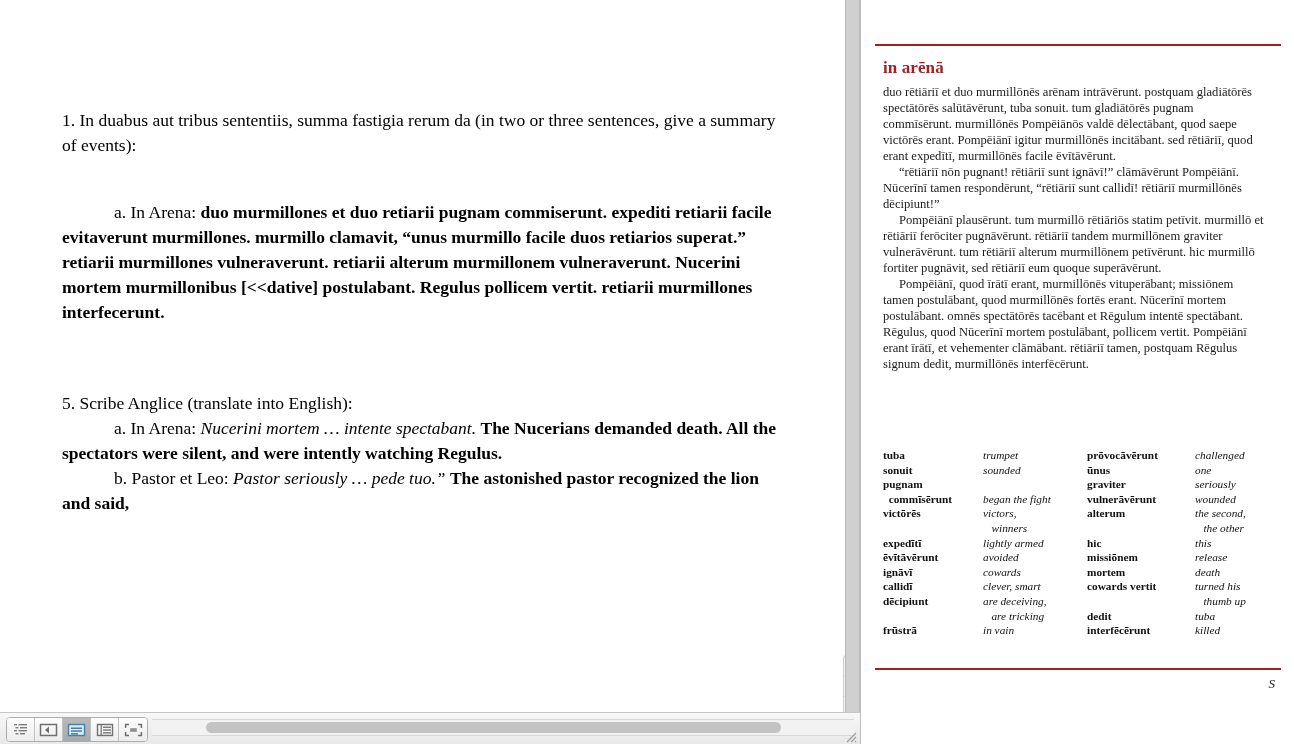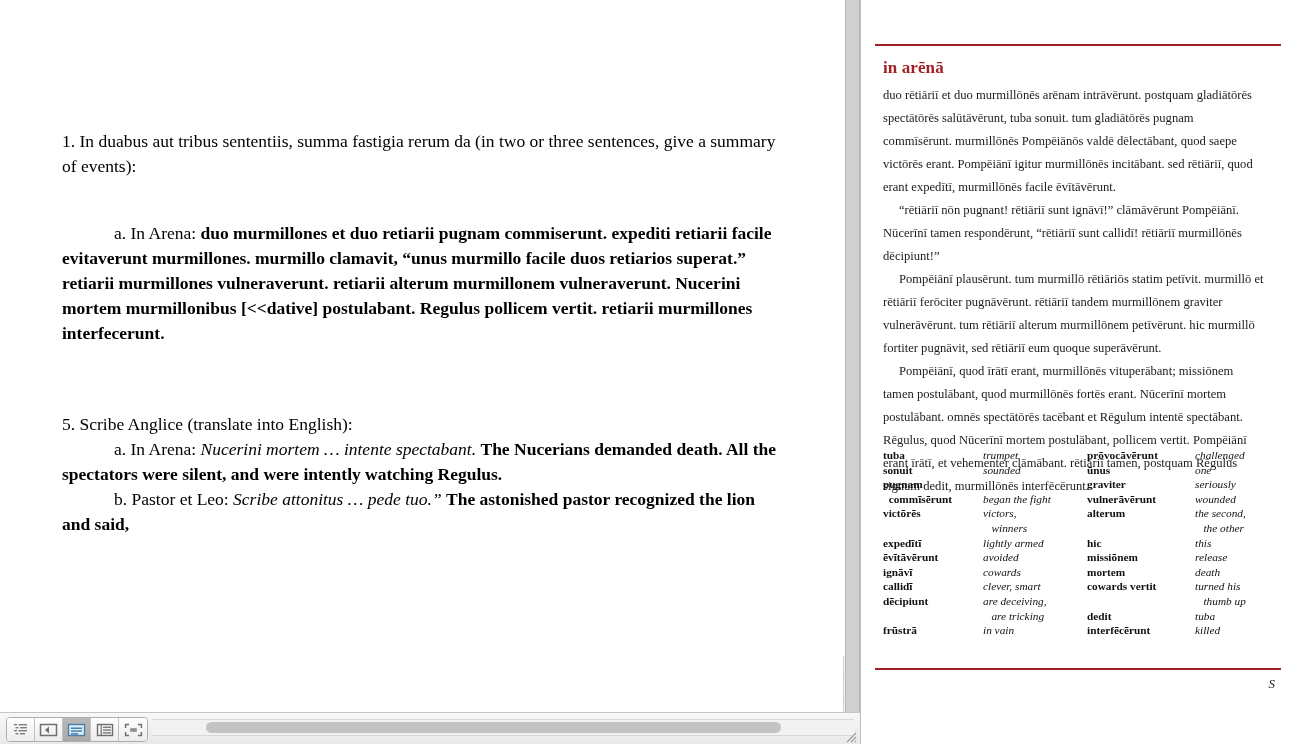--- a/index.html
+++ b/index.html
@@ -31,21 +31,20 @@
     width: 845px;
     height: 712px;
     background: #ffffff;
     overflow: hidden;
   }
   #doc-body {
     position: absolute;
     left: 62px;
     top: 108px;
     width: 725px;
-    margin-top: 21px;
   }
   .q-line {
     font-size: 17.5px;
     line-height: 25px;
     color: #000;
     font-family: "Liberation Serif", serif;
   }
   .q-head {
     font-weight: normal;
   }
@@ -205,21 +204,21 @@
     color: #a32124;
     letter-spacing: 0.1px;
   }
   #latin-text {
     position: absolute;
     left: 8px;
     top: 84px;
     width: 382px;
     font-family: "Liberation Serif", serif;
     font-size: 12.6px;
-    line-height: 23px;
+    line-height: 16px;
     color: #1b1b1b;
     text-align: left;
   }
   #latin-text p {
     margin: 0;
   }
   #latin-text p.indented {
     text-indent: 16px;
   }
   #gloss {
@@ -280,21 +279,21 @@
       <div class="q-line q-head">5. Scribe Anglice (translate into English):</div>
 
       <div class="q-line q-indent">
         <span>a. In Arena:</span>
         <span class="lat-it">Nucerini mortem … intente spectabant.</span>
         <span class="ans">The Nucerians demanded death. All the spectators were silent, and were intently watching Regulus.</span>
       </div>
 
       <div class="q-line q-indent">
         <span>b. Pastor et Leo:</span>
-        <span class="lat-it">Scribe attonitus … pede tuo.”</span>
+        <span class="lat-it">Pastor seriously … pede tuo.”</span>
         <span class="ans">The astonished pastor recognized the lion and said,</span>
       </div>
 
 
     </div>
   </div>
 
   <div id="page-nav">
     <div class="nav-btn">
       <svg width="9" height="7" viewBox="0 0 9 7">

